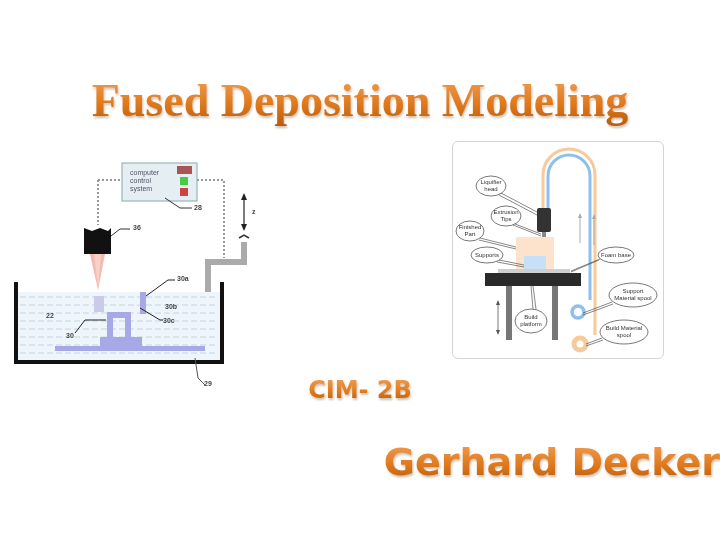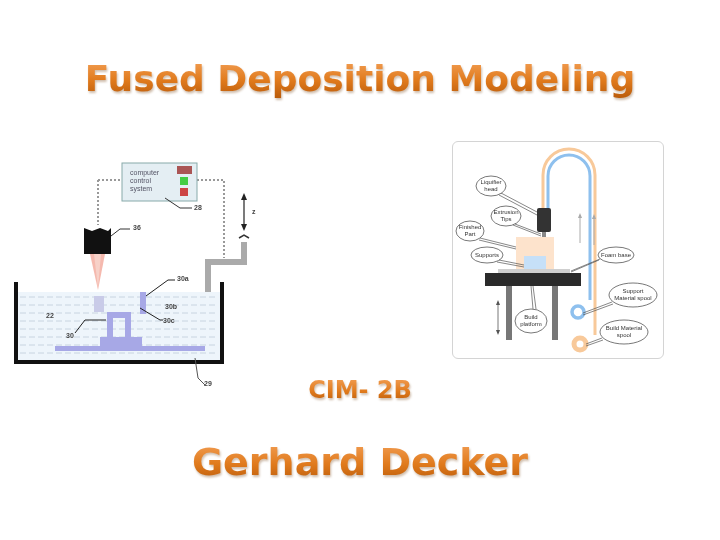--- a/index.html
+++ b/index.html
@@ -12,23 +12,23 @@
     position: absolute; left: 0; width: 720px; text-align: center;
     font-family: "DejaVu Sans", sans-serif; font-weight: bold;
     color: #e0781c;
     background: linear-gradient(180deg, #f4a25a 0%, #e07a1c 55%, #b85a0a 100%);
     -webkit-background-clip: text; background-clip: text;
     -webkit-text-fill-color: transparent;
     text-shadow: 0 0 0 rgba(0,0,0,0);
     filter: drop-shadow(1px 2px 1px rgba(120,70,20,0.35));
     letter-spacing: 0px;
   }
-  #main-title { top: 58px; font-size: 36px; }
+  #main-title { top: 74px; font-size: 46px; font-family: Liberation Serif, serif; }
   #subtitle-1 { top: 376px; font-size: 24px; }
-  #subtitle-2 { top: 440px; font-size: 38px; }
+  #subtitle-2 { top: 440px; font-size: 38px; text-align: right; }
 
   .diag { position: absolute; }
   #left-diagram { left: 0; top: 155px; width: 280px; height: 240px; }
   #right-diagram { left: 452px; top: 141px; width: 212px; height: 218px; }
   .frame {
     position: absolute; left: 0; top: 0; width: 210px; height: 216px;
     border: 1px solid #d4d4d4; border-radius: 6px; background: #fff;
   }
   .callout {
     position: absolute; font-family: "Liberation Sans", sans-serif;

